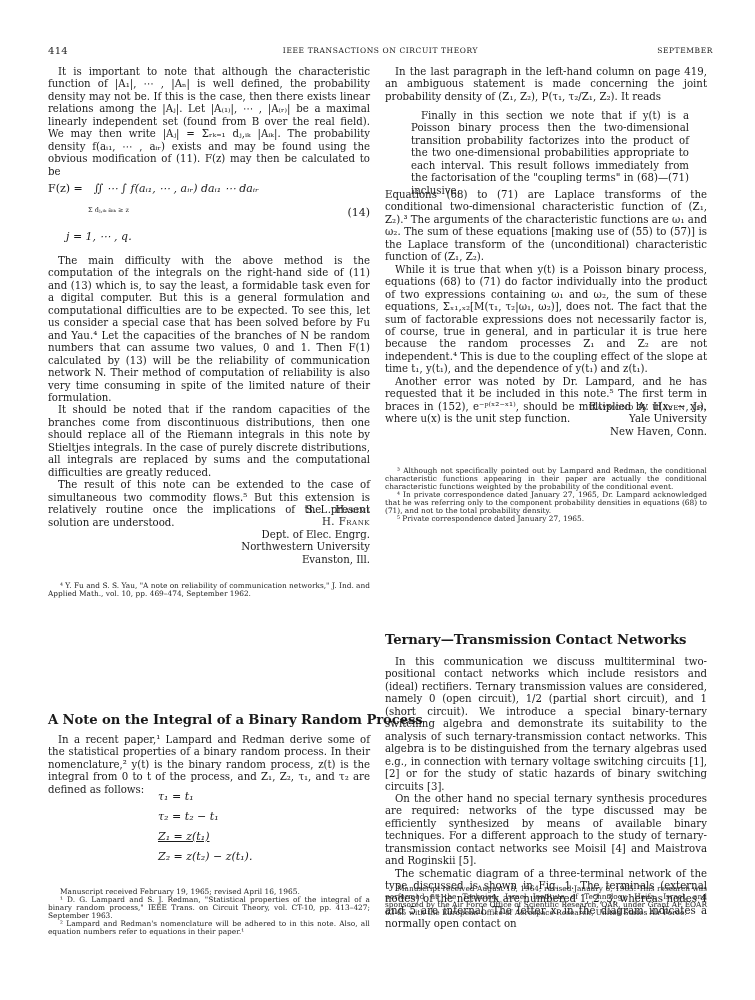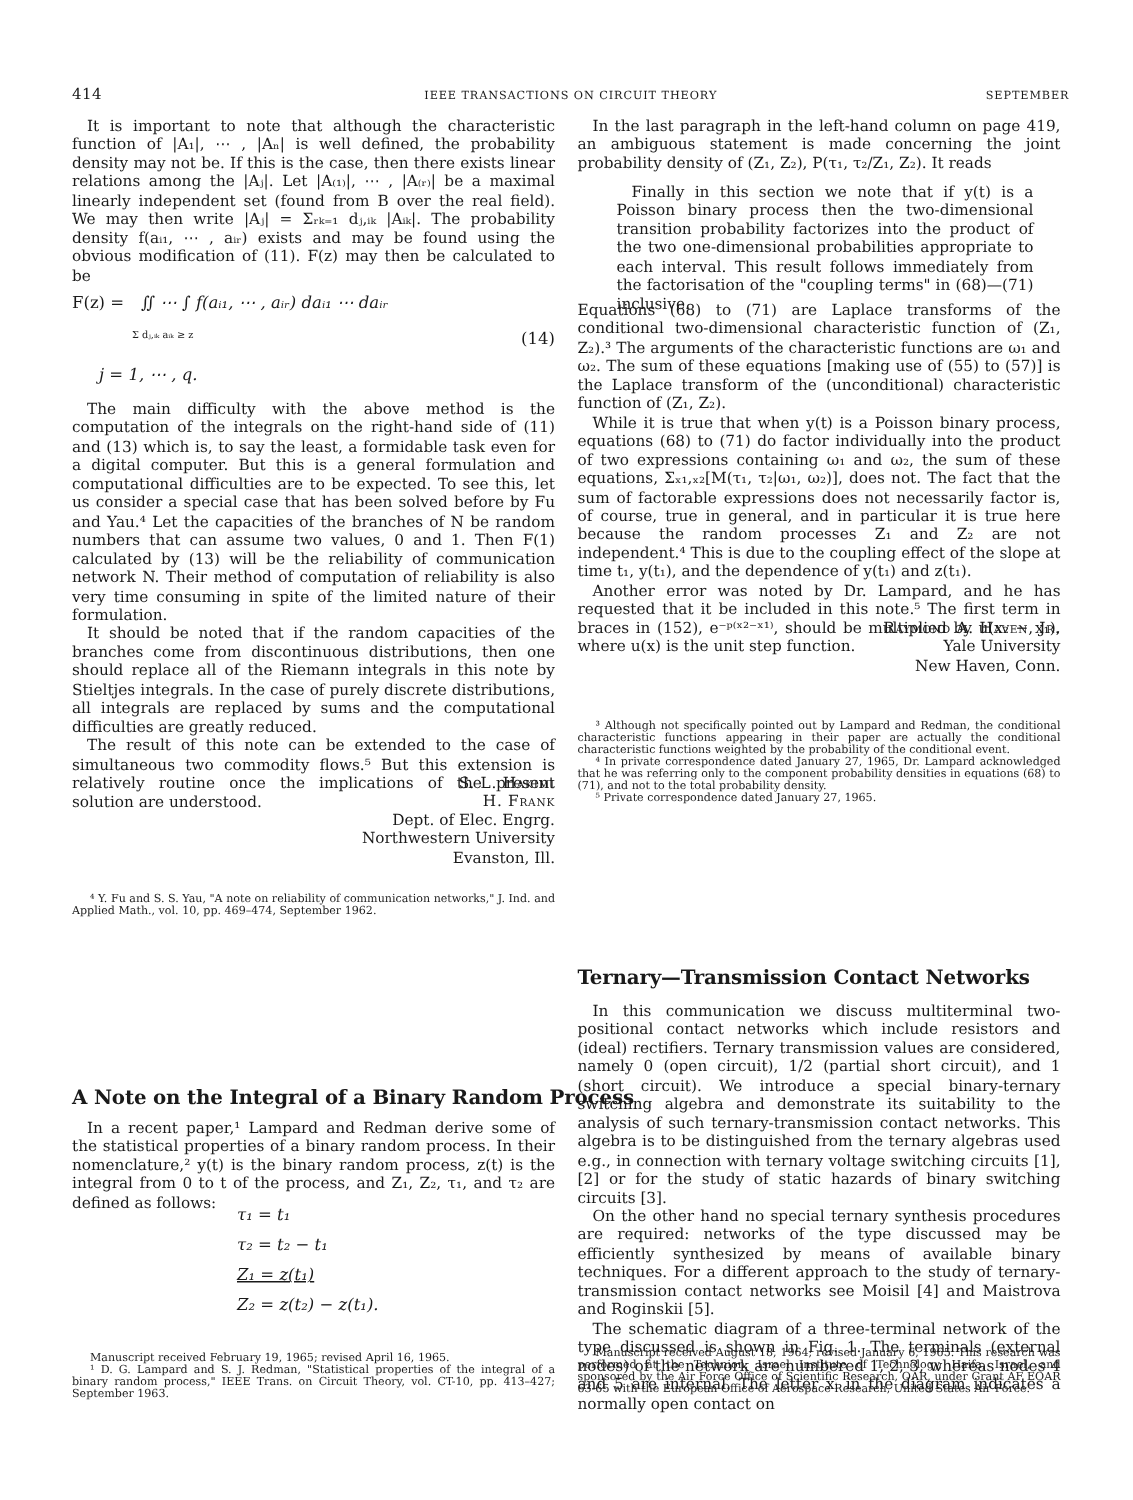--- a/index.html
+++ b/index.html
@@ -1,21 +1,21 @@
 <!DOCTYPE html>
 <html><head>
 <meta charset="utf-8">
 <style>
   html, body { margin: 0; padding: 0; background: #ffffff; }
   body {
     width: 755px; height: 1000px; position: relative; overflow: hidden;
     font-family: "DejaVu Serif", "Liberation Serif", serif;
     color: #1a1a1a;
   }
-  .page { position: absolute; left: 0; top: 13px; width: 755px; height: 707px; }
+  .page { position: absolute; left: 0; top: 0; width: 755px; height: 707px; }
   .runhead { position: absolute; top: 45px; left: 48px; right: 42px; height: 12px;
     font-size: 9px; letter-spacing: 0.3px; }
   .runhead .pg { position: absolute; left: 0; top: 0; font-size: 10px; }
   .runhead .jn { position: absolute; left: 0; right: 0; text-align: center; top: 1px; font-size: 7.5px; letter-spacing: 0.6px; }
   .runhead .mo { position: absolute; right: 0; top: 1px; font-size: 7.5px; letter-spacing: 0.6px; }
 
   .col { position: absolute; width: 322px; }
   .colL { left: 48px; }
   .colR { left: 385px; }
 
@@ -92,20 +92,21 @@
     <div class="blk" style="top:790px; height:76px;">
       <div class="eq math" style="left:110px; top:0;">τ₁ = t₁</div>
       <div class="eq math" style="left:110px; top:20px;">τ₂ = t₂ − t₁</div>
       <div class="eq math" style="left:110px; top:40px;text-decoration:underline;">Z₁ = z(t₁)</div>
       <div class="eq math" style="left:110px; top:60px;">Z₂ = z(t₂) − z(t₁).</div>
     </div>
 
     <div class="blk" style="top:888px;">
       <p class="fn ind">Manuscript received February 19, 1965; revised April 16, 1965.</p>
       <p class="fn ind">¹ D. G. Lampard and S. J. Redman, "Statistical properties of the integral of a binary random process," IEEE Trans. on Circuit Theory, vol. CT-10, pp. 413–427; September 1963.</p>
+      <p class="fn ind">² Lampard and Redman's nomenclature will be adhered to in this note. Also, all equation numbers refer to equations in their paper.¹</p>
     </div>
   </div>
 
   <div class="col colR">
     <div class="blk" style="top:66px;">
       <p class="t">In the last paragraph in the left-hand column on page 419, an ambiguous statement is made concerning the joint probability density of (Z₁, Z₂), P(τ₁, τ₂/Z₁, Z₂). It reads</p>
     </div>
     <div class="blk" style="top:110px;">
       <div class="quote">
         <p class="t">Finally in this section we note that if y(t) is a Poisson binary process then the two-dimensional transition probability factorizes into the product of the two one-dimensional probabilities appropriate to each interval. This result follows immediately from the factorisation of the "coupling terms" in (68)—(71) inclusive.</p>

